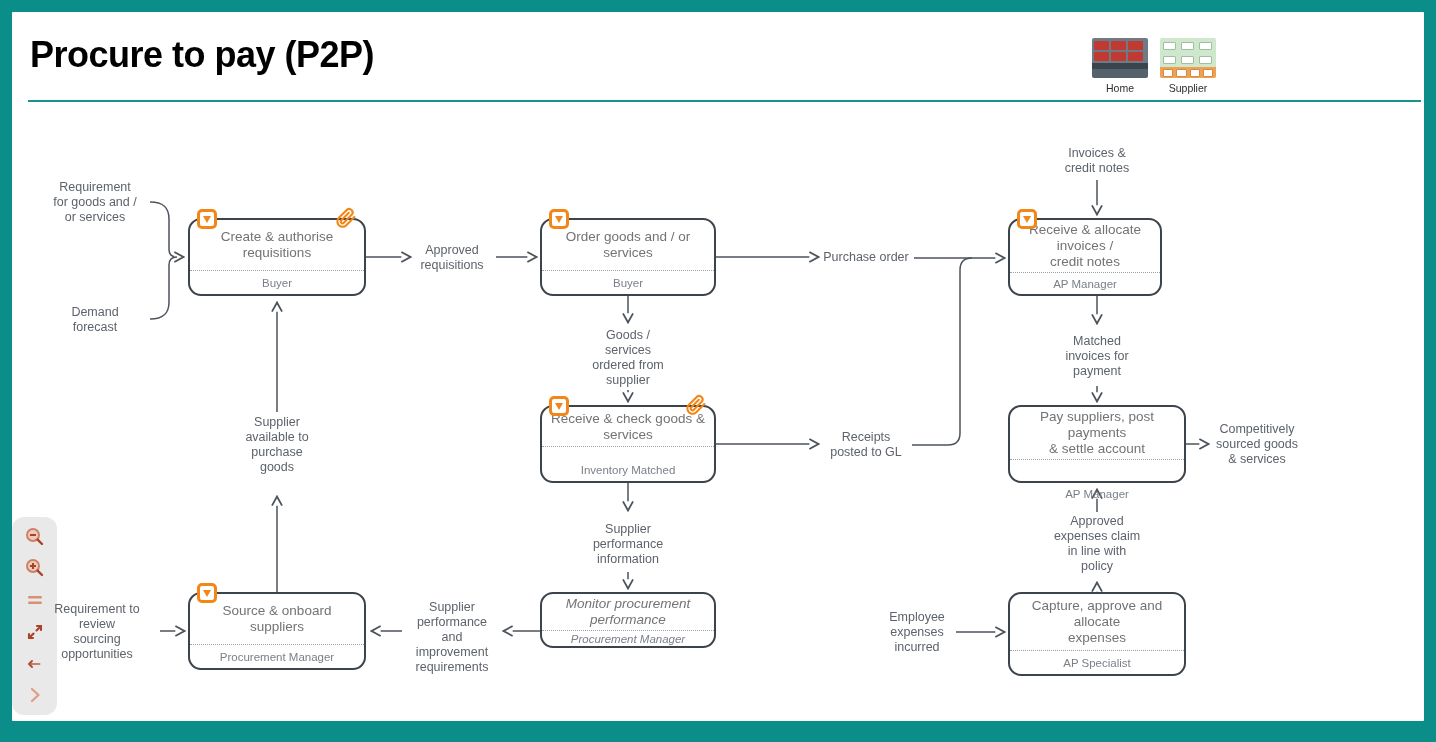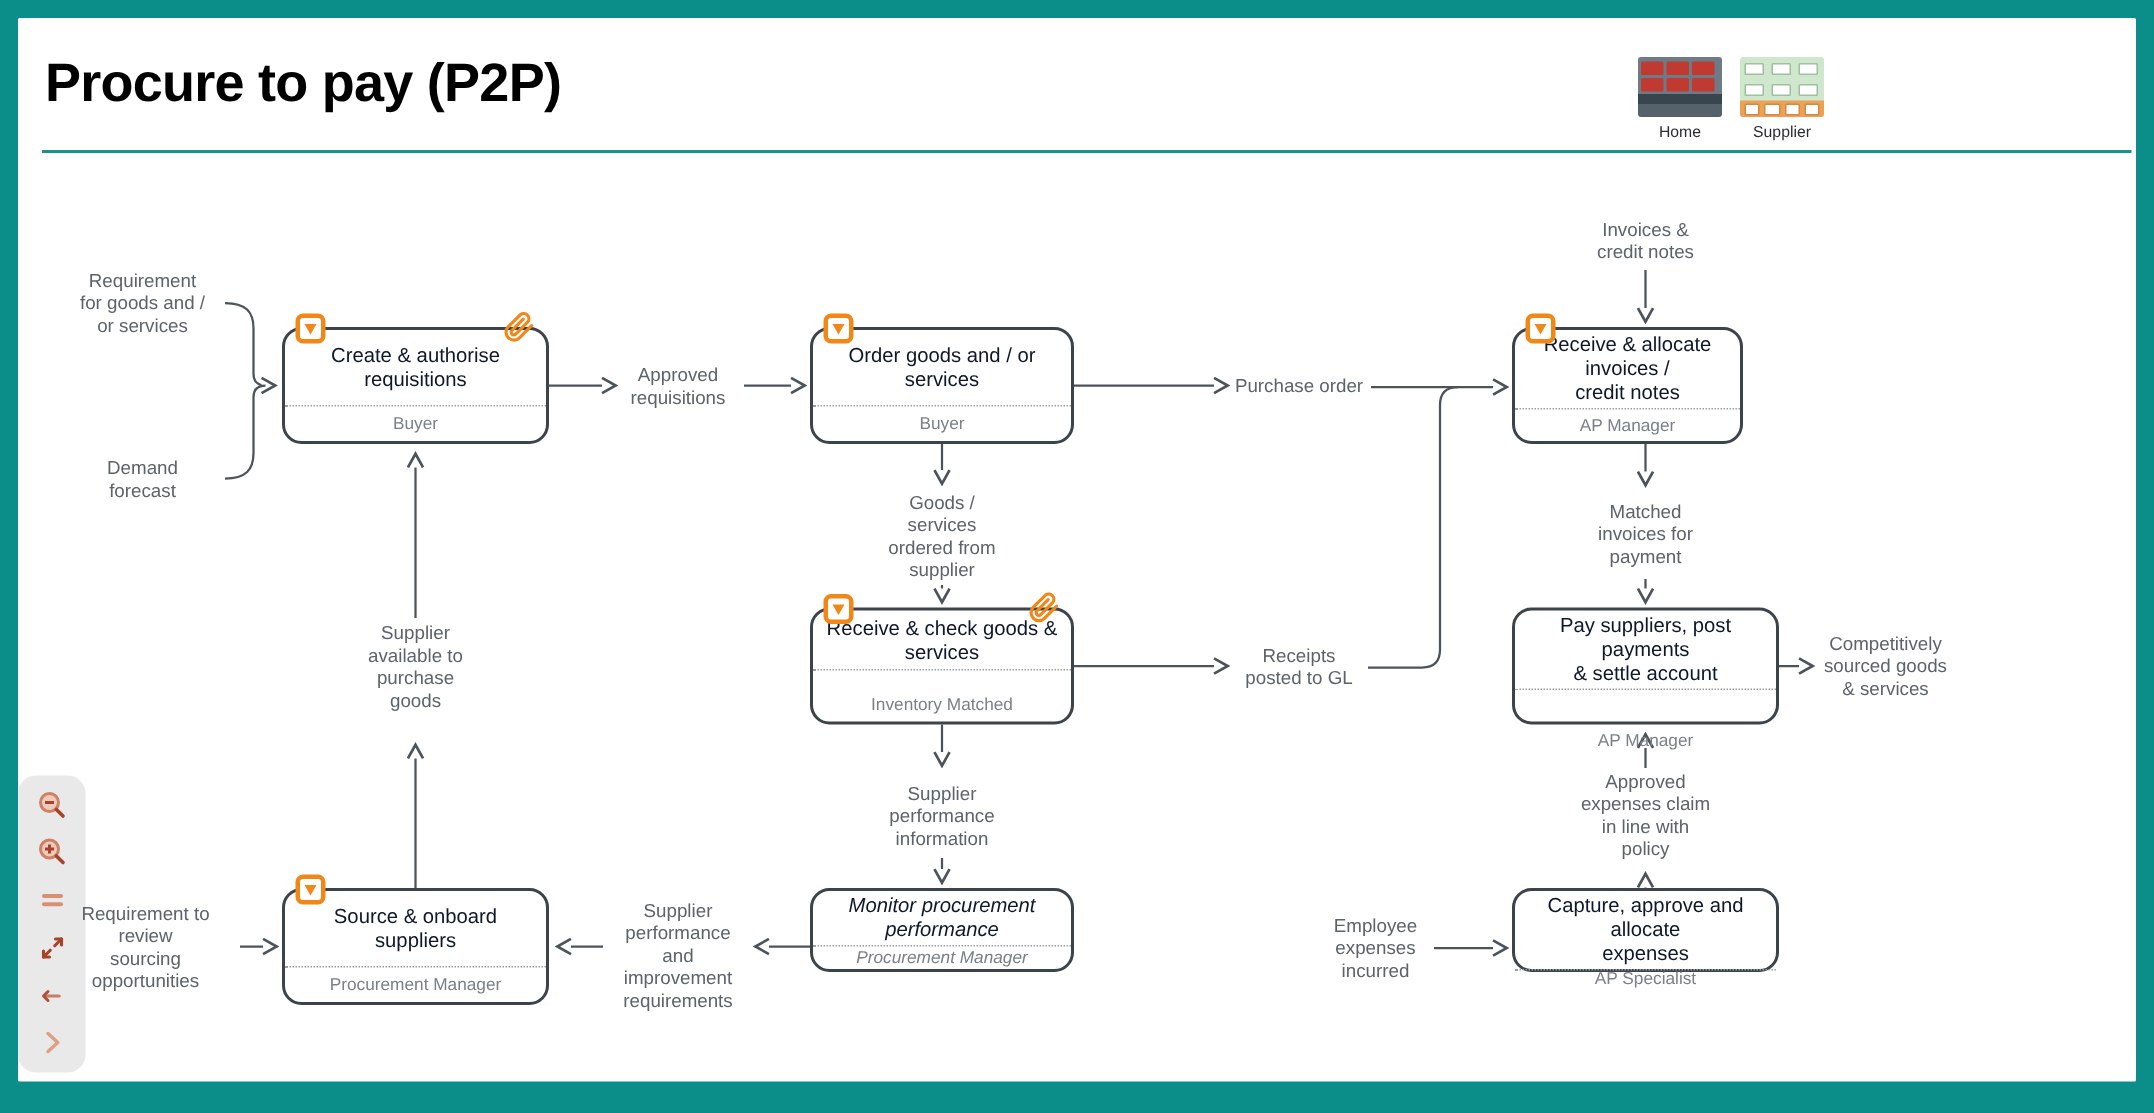--- a/index.html
+++ b/index.html
@@ -47,21 +47,21 @@
   }
   .tool-btn{width:24px;height:24px;display:flex;align-items:center;justify-content:center;cursor:pointer;background:none;border:none;padding:0;}
 
   
   .pbox{
     position:absolute;background:#fff;border:2px solid #3c434b;border-radius:13px;
     display:flex;flex-direction:column;box-sizing:border-box;z-index:3;
   }
   .pbox-title{
     flex:1;display:flex;align-items:center;justify-content:center;text-align:center;
-    font-size:13.5px;line-height:16px;color:#0f172a;padding:2px 8px;
+    font-size:13.5px;line-height:16px;color:#737373;padding:2px 8px;
     border-bottom:1px dotted #9aa0a6;white-space:pre-line;
   }
   .pbox-role{
     height:23px;display:flex;align-items:center;justify-content:center;
     font-size:11.5px;color:#7b8088;
   }
   .drop-icon{
     position:absolute;left:7px;top:-11px;width:20px;height:20px;box-sizing:border-box;
     border:3px solid #f28718;border-radius:5px;background:#fff;
     display:flex;align-items:center;justify-content:center;cursor:pointer;z-index:4;
@@ -317,19 +317,19 @@
     <div class="pbox-title">Source &amp; onboard suppliers</div>
     <div class="pbox-role">Procurement Manager</div>
   </div>
 
   <div class="pbox" style="left:540px;top:592px;width:176px;height:56px;font-style:italic;">
     <div class="pbox-title">Monitor procurement
 performance</div>
     <div class="pbox-role">Procurement Manager</div>
   </div>
 
-  <div class="pbox" style="left:1008px;top:592px;width:178px;height:56px;">
+  <div class="pbox" style="left:1008px;top:592px;width:178px;height:84px;">
     <div class="pbox-title">Capture, approve and allocate
 expenses</div>
     <div class="pbox-role">AP Specialist</div>
   </div>
 
 </div>
 
 </body></html>

